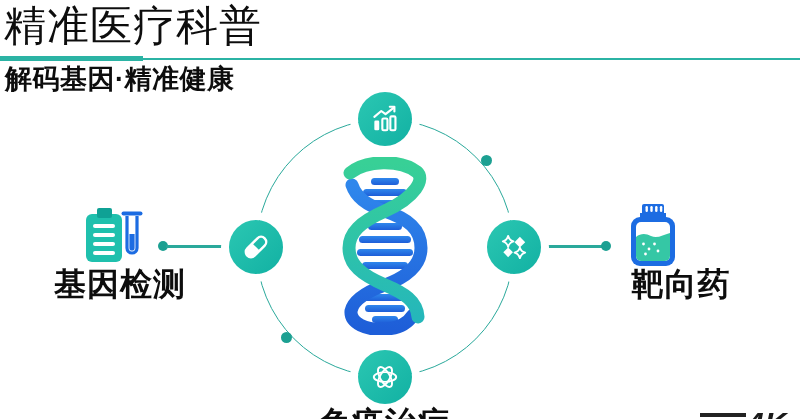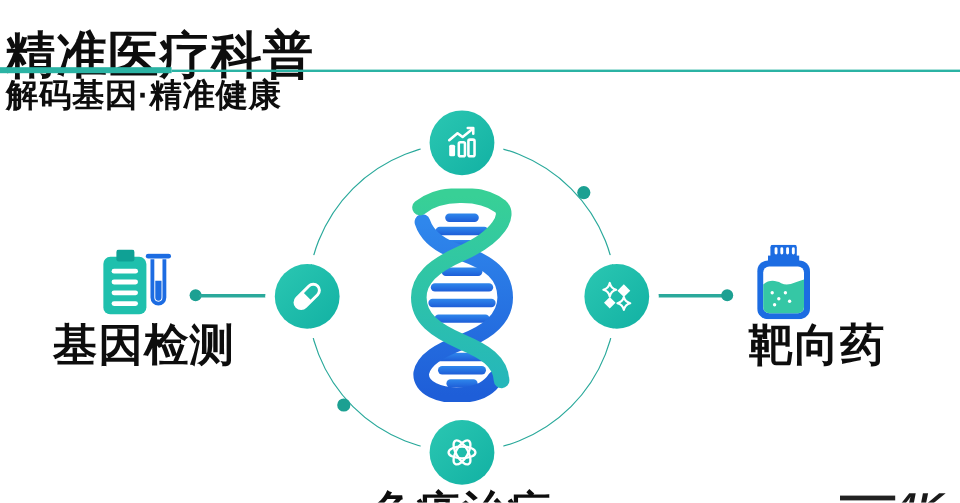--- a/index.html
+++ b/index.html
@@ -2,36 +2,36 @@
 <html><head>
 <meta charset="utf-8">
 <style>
   html,body{margin:0;padding:0;background:#fff;}
   #canvas{
     position:relative;width:800px;height:419px;background:#ffffff;
     overflow:hidden;font-family:"Liberation Sans","DejaVu Sans",sans-serif;color:#0d0d0d;
   }
   .abs{position:absolute;}
   
-  .page-title{left:4px;top:1px;font-size:42px;font-weight:700;letter-spacing:1px;line-height:1.2;margin-top:20px;}
+  .page-title{left:4px;top:1px;font-size:42px;font-weight:400;letter-spacing:1px;line-height:1.2;}
   .underline-thick{left:0;top:56px;width:143px;height:5px;background:#2bb3a4;}
   .underline-thin{left:143px;top:58px;width:657px;height:2px;background:#2bb3a4;}
   .page-subtitle{left:5px;top:61px;font-size:27px;font-weight:900;letter-spacing:.5px;}
   
   .orbit{left:256px;top:119px;width:258px;height:258px;border:1.6px solid #2aa99b;border-radius:50%;box-sizing:border-box;}
   .orbit-dot{width:11px;height:11px;border-radius:50%;background:#1ca092;}
   .node{
     width:54px;height:54px;border-radius:50%;
     background:linear-gradient(135deg,#2bc7b2,#12b1a3);
     box-shadow:0 0 0 8px #ffffff;
     display:flex;align-items:center;justify-content:center;
   }
   .conn-line{height:2.5px;background:#2aa99b;border-radius:2px;}
   .conn-dot{width:10px;height:10px;border-radius:50%;background:#1ca092;}
-  .item-label{font-size:37px;font-weight:900;text-align:center;width:160px;letter-spacing:1px;}
+  .item-label{font-size:32px;font-weight:900;text-align:center;width:160px;letter-spacing:1px;}
   .wm-dash{left:700px;top:413px;width:46px;height:3.5px;background:#222;}
   .wm-text{left:747px;top:406px;font-size:30px;font-weight:800;font-style:italic;color:#1a1a1a;letter-spacing:1px;}
 </style>
 </head>
 <body>
 
 <div id="canvas">
 
   <div class="abs page-title">精准医疗科普</div>
   <div class="abs underline-thick"></div>

